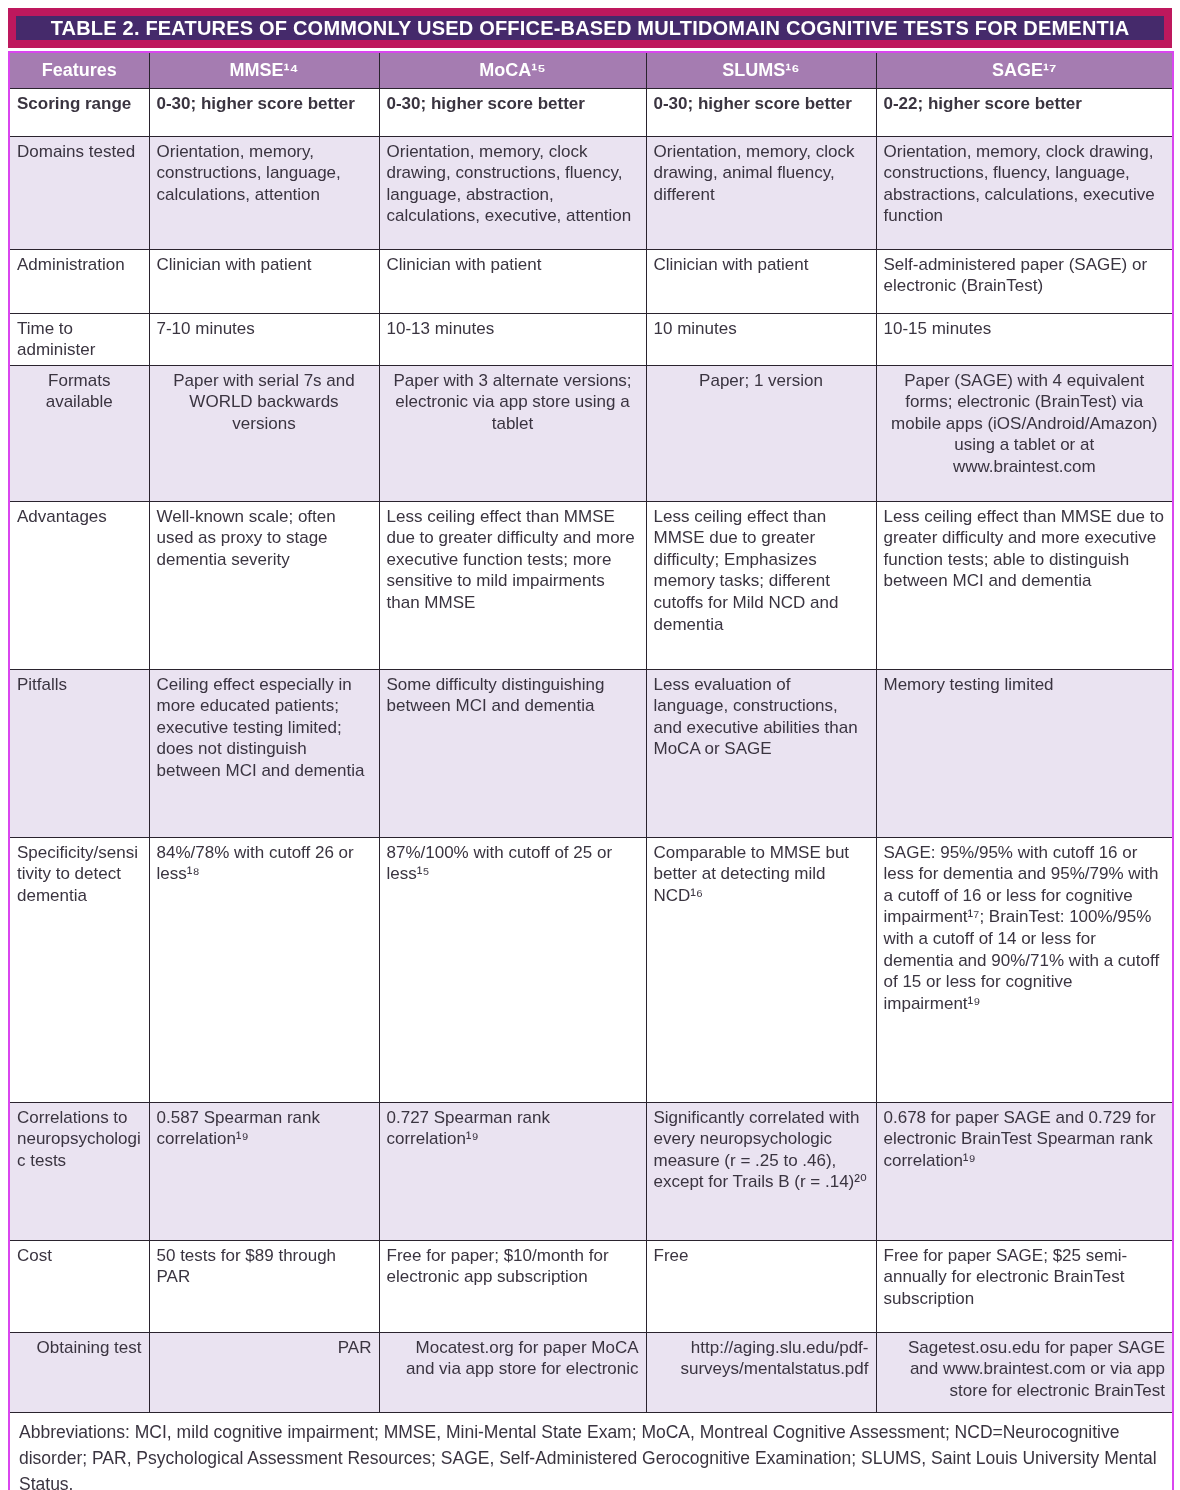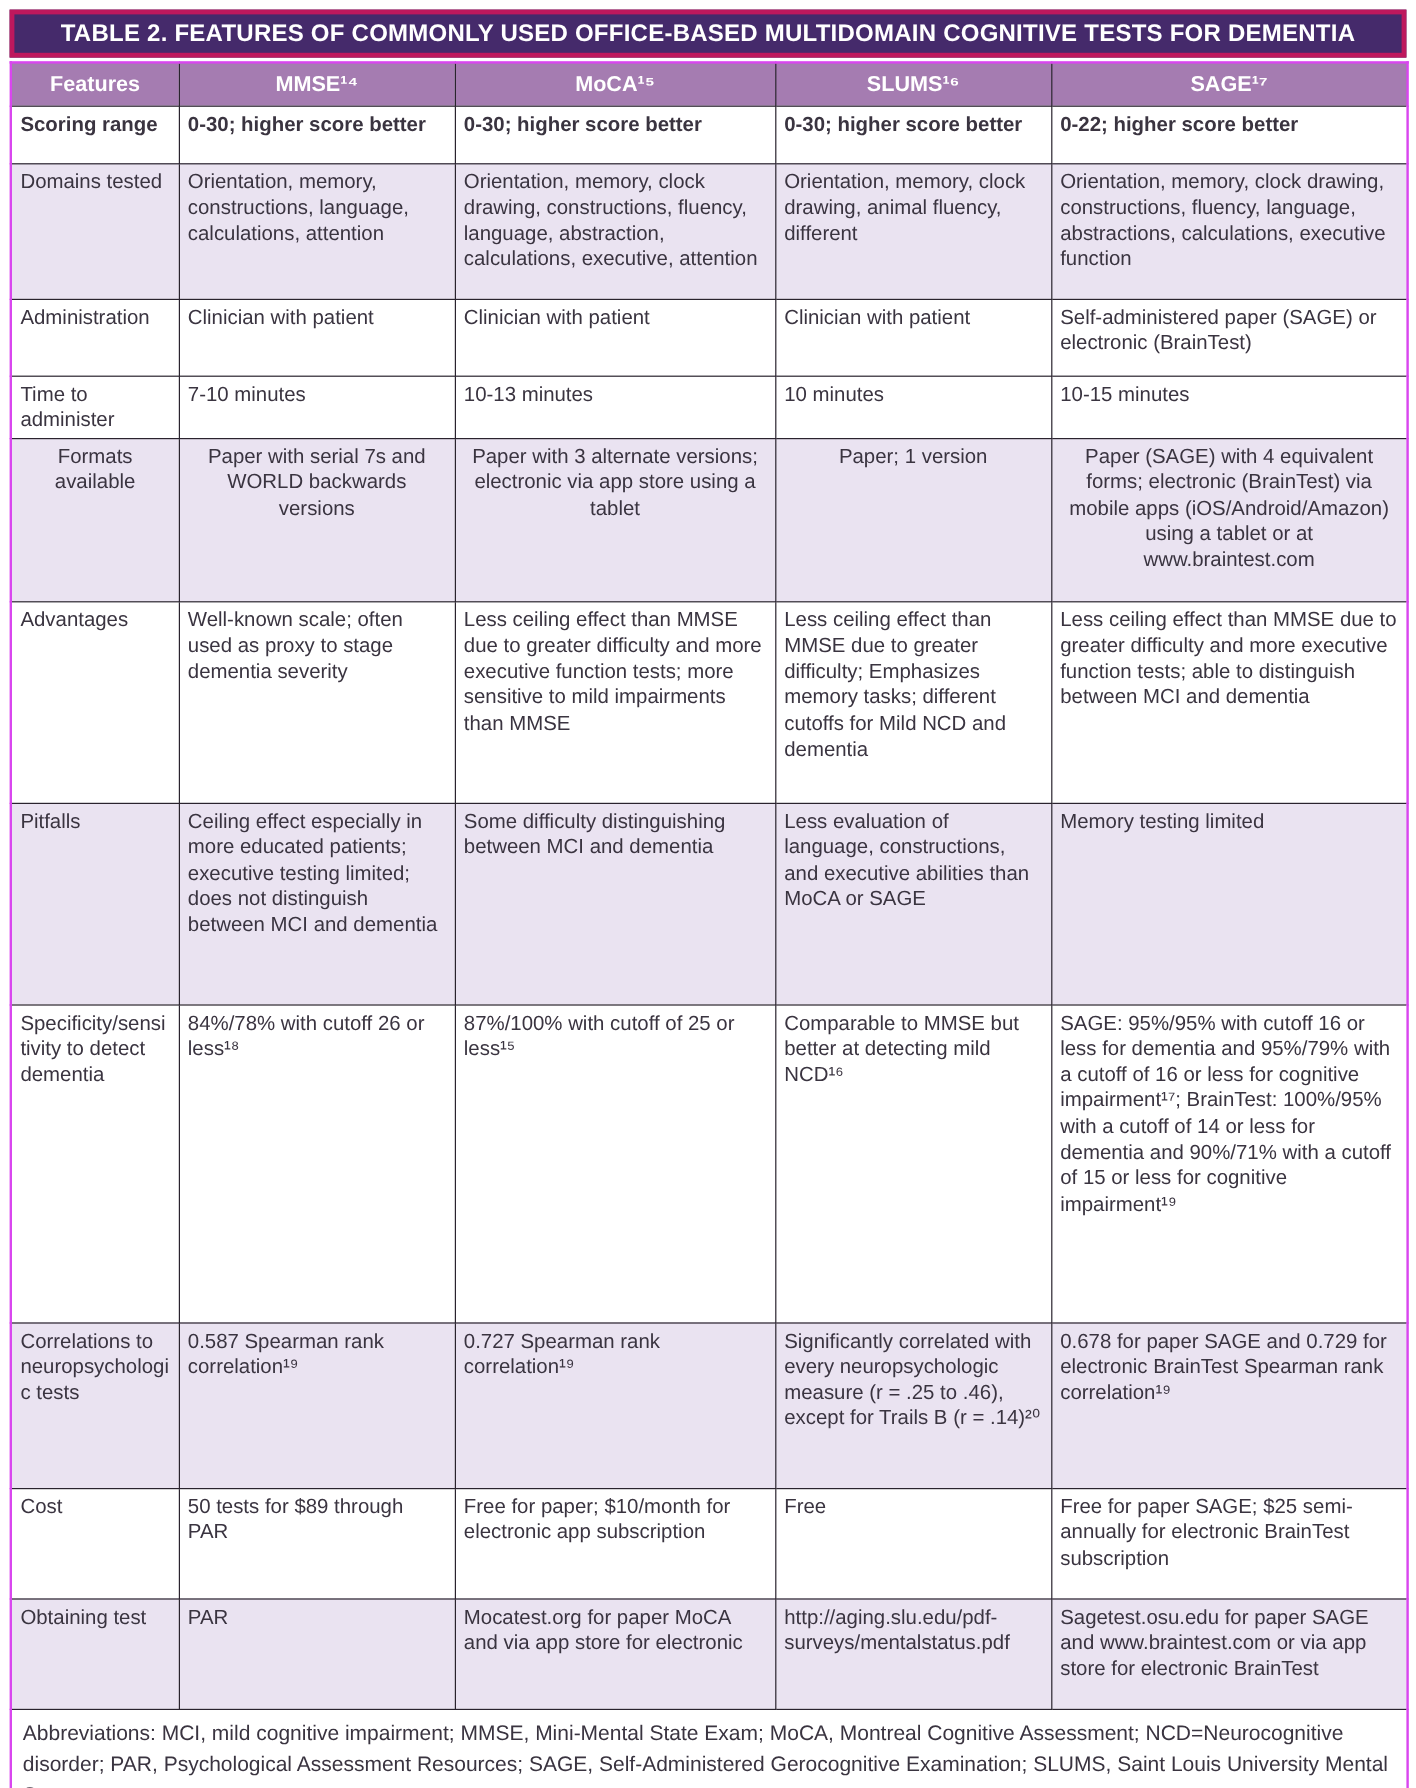--- a/index.html
+++ b/index.html
@@ -11,21 +11,21 @@
   }
   .page {
     width: 1164px;
     margin: 8px;
   }
   .title-bar {
     box-sizing: border-box;
     width: 100%;
     height: 40px;
     background: #452a6b;
-    border: 4px solid #be185d;
+    border: 8px solid #be185d;
     color: #ffffff;
     font-weight: bold;
     font-size: 20px;
     letter-spacing: 0.2px;
     display: flex;
     align-items: center;
     justify-content: center;
     margin-bottom: 3px;
   }
   table.features {
@@ -154,21 +154,21 @@
         <td>Significantly correlated with every neuropsychologic measure (r = .25 to .46), except for Trails B (r = .14)²⁰</td>
         <td>0.678 for paper SAGE and 0.729 for electronic BrainTest Spearman rank correlation¹⁹</td>
       </tr>
       <tr style="height:92px;">
         <td class="feature-col">Cost</td>
         <td>50 tests for $89 through PAR</td>
         <td>Free for paper; $10/month for electronic app subscription</td>
         <td>Free</td>
         <td>Free for paper SAGE; $25 semi-annually for electronic BrainTest subscription</td>
       </tr>
-      <tr class="shaded" style="height:92px;">
+      <tr class="shaded" style="height:80px;text-align:right;">
         <td class="feature-col">Obtaining test</td>
         <td>PAR</td>
         <td>Mocatest.org for paper MoCA and via app store for electronic</td>
         <td>http://aging.slu.edu/pdf-surveys/mentalstatus.pdf</td>
         <td>Sagetest.osu.edu for paper SAGE and www.braintest.com or via app store for electronic BrainTest</td>
       </tr>
       <tr class="footnote-row" style="height:80px;padding-left:13px;">
         <td colspan="5">Abbreviations: MCI, mild cognitive impairment; MMSE, Mini-Mental State Exam; MoCA, Montreal Cognitive Assessment; NCD=Neurocognitive disorder; PAR, Psychological Assessment Resources; SAGE, Self-Administered Gerocognitive Examination; SLUMS, Saint Louis University Mental Status.</td>
       </tr>
     </tbody>

